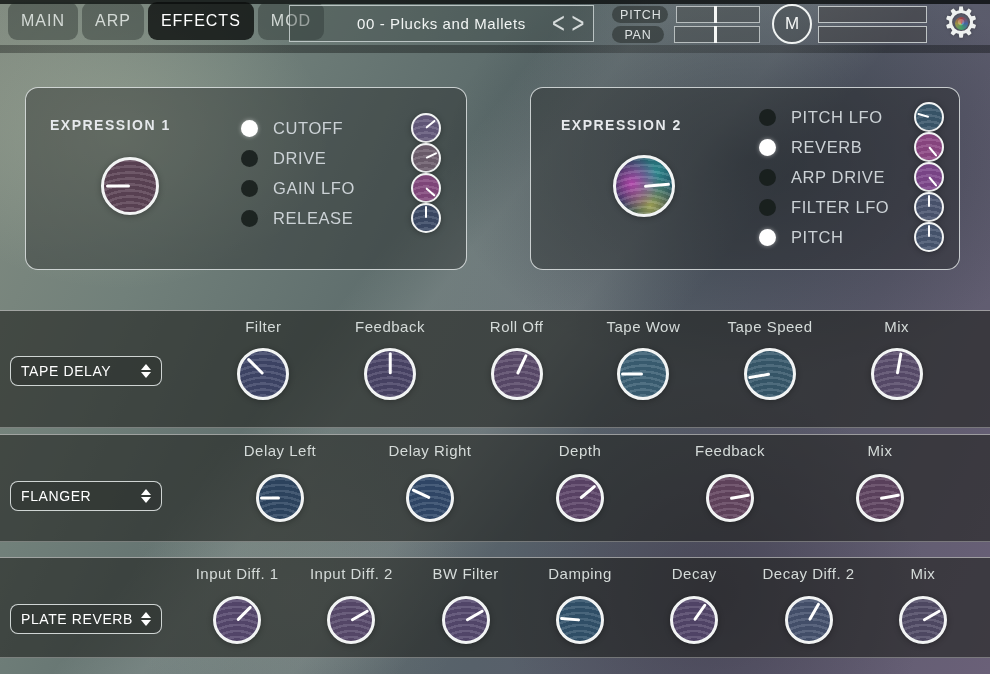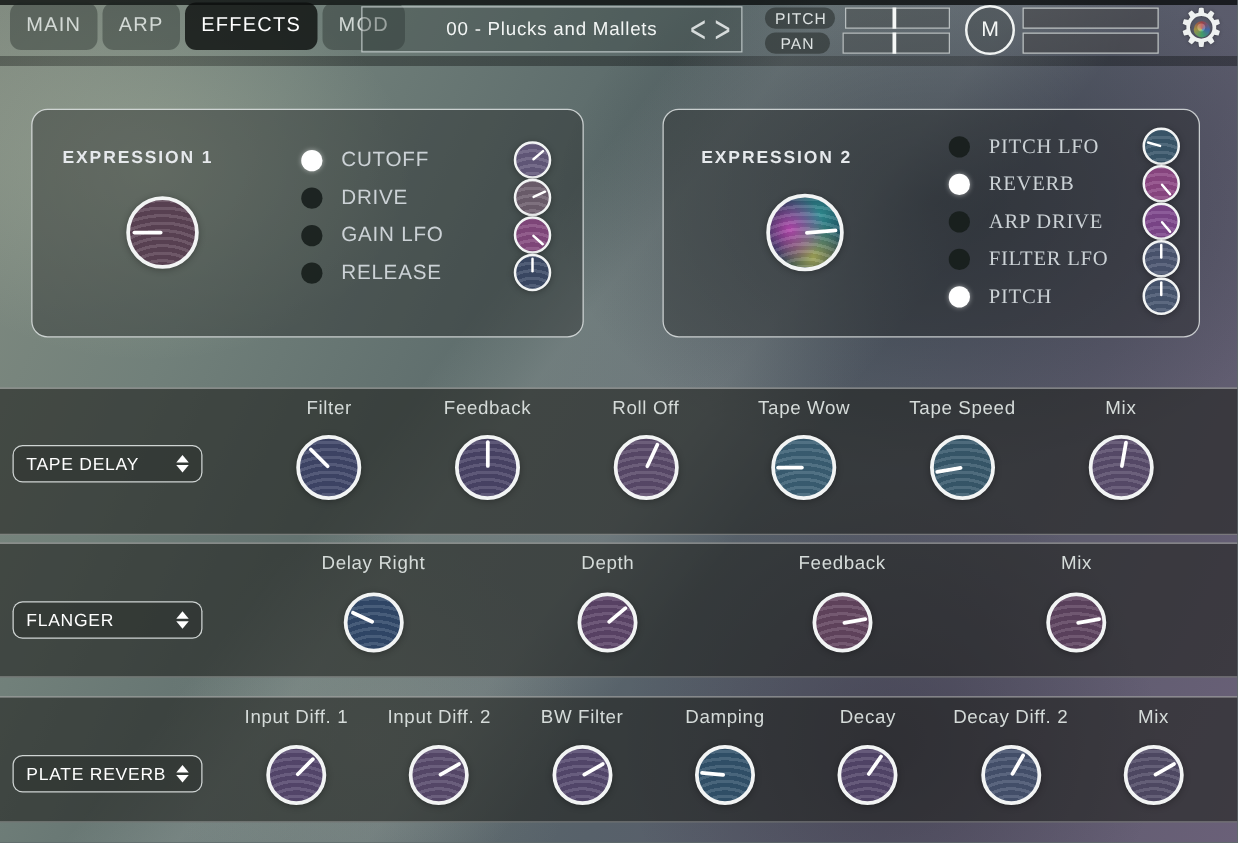--- a/index.html
+++ b/index.html
@@ -56,21 +56,21 @@
   
   .panel{position:absolute;border:1.5px solid rgba(240,243,243,0.78);border-radius:13px;
     background:rgba(32,36,34,0.40);}
   #panel1{left:25px;top:87px;width:440px;height:181px;}
   #panel2{left:530px;top:87px;width:428px;height:181px;}
   .panel-title{position:absolute;color:#e6e9ec;font-size:14px;font-weight:bold;letter-spacing:1.5px;}
   #panel1 .panel-title{left:24px;top:29px;}
   #panel2 .panel-title{left:30px;top:29px;}
   .opt-list{position:absolute;display:flex;flex-direction:column;}
   #panel1 .opt-list{left:215px;top:25px;width:200px;}
-  #panel2 .opt-list{left:228px;top:14px;width:185px;font-family:Liberation Serif, serif;}
+  #panel2 .opt-list{left:228px;top:14px;width:185px;}
   .opt-row{height:30px;display:flex;align-items:center;position:relative;}
   .radio{width:17px;height:17px;border-radius:50%;background:rgba(22,28,26,0.88);flex:0 0 auto;}
   .radio.sel{background:#ffffff;box-shadow:0 0 4px rgba(255,255,255,0.5);}
   .opt-label{margin-left:15px;color:#ccd2d6;font-size:16.5px;letter-spacing:0.6px;white-space:nowrap;}
   .opt-knob-slot{position:absolute;right:0;}
 
   
   .knob{position:relative;border-radius:50%;border-style:solid;border-color:#f2f4f4;
     box-shadow:0 1px 6px rgba(0,0,0,0.30);}
   .knob .ptr{position:absolute;left:50%;top:calc(50% - 1.25px);width:47%;height:2.5px;background:#ffffff;
@@ -306,20 +306,26 @@
 <div class="fx-band" id="band1">
   <div class="fx-select">
     <span>FLANGER</span>
     <span class="dd-arrows">
         <span class="tri-up"></span>
         <span class="tri-down"></span>
       </span>
   </div>
   <div class="fx-strip">
       <div class="fx-col">
+        <div class="fx-label">Delay Left</div>
+        <div class="knob knob-fx2" style="background: repeating-radial-gradient(circle at 50% 165%, rgba(255, 255, 255, 0.11) 0px, rgba(255, 255, 255, 0.11) 2.5px, rgba(0, 0, 0, 0.05) 2.5px, rgba(0, 0, 0, 0.05) 6px), rgb(46, 70, 98);">
+          <div class="ptr" style="transform: rotate(180deg);"></div>
+        </div>
+      </div>
+      <div class="fx-col">
         <div class="fx-label">Delay Right</div>
         <div class="knob knob-fx2" style="background: repeating-radial-gradient(circle at 50% 165%, rgba(255, 255, 255, 0.11) 0px, rgba(255, 255, 255, 0.11) 2.5px, rgba(0, 0, 0, 0.05) 2.5px, rgba(0, 0, 0, 0.05) 6px), rgb(49, 73, 106);">
           <div class="ptr" style="transform: rotate(205deg);"></div>
         </div>
       </div>
       <div class="fx-col">
         <div class="fx-label">Depth</div>
         <div class="knob knob-fx2" style="background: repeating-radial-gradient(circle at 50% 165%, rgba(255, 255, 255, 0.11) 0px, rgba(255, 255, 255, 0.11) 2.5px, rgba(0, 0, 0, 0.05) 2.5px, rgba(0, 0, 0, 0.05) 6px), rgb(92, 68, 104);">
           <div class="ptr" style="transform: rotate(-40deg);"></div>
         </div>

